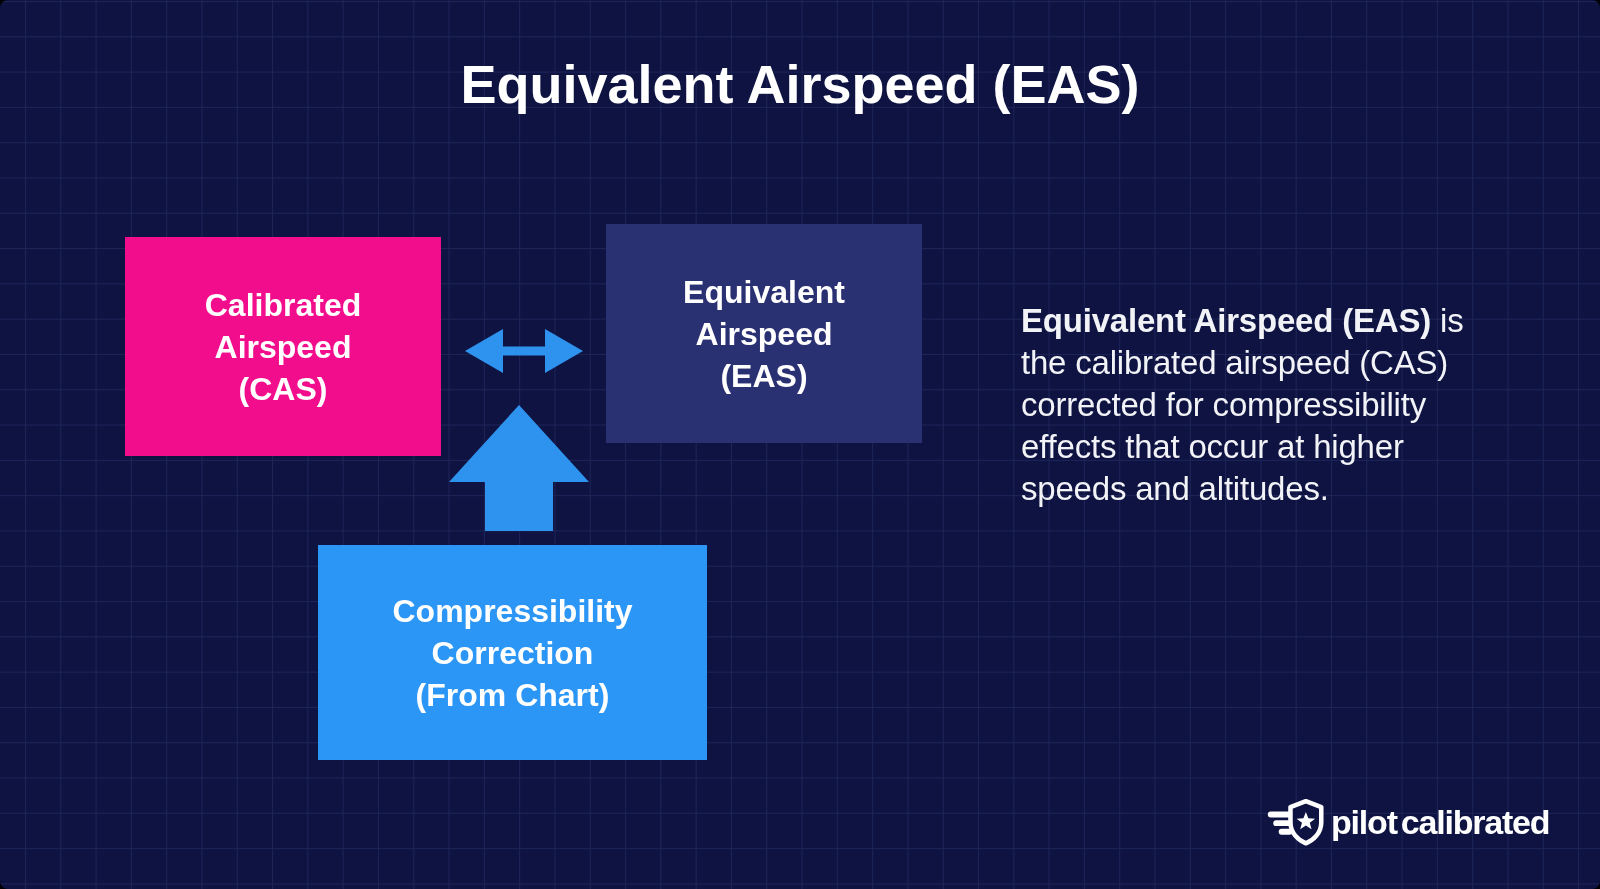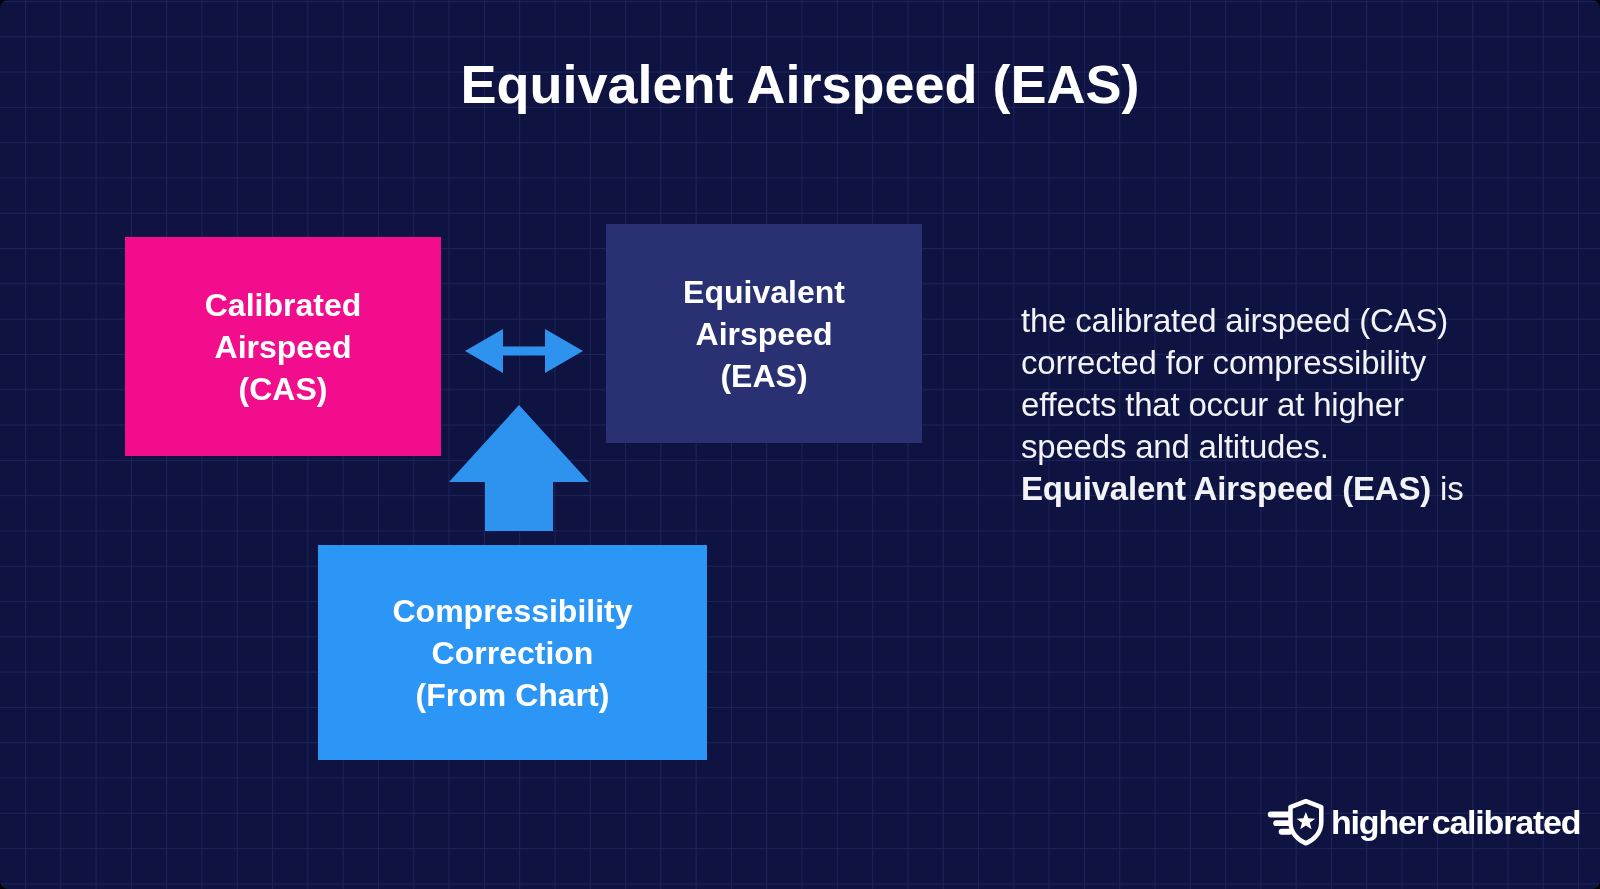--- a/index.html
+++ b/index.html
@@ -110,33 +110,33 @@
     <polygon fill="#2E93EE" points="70,0 140,77 104,77 104,126 36,126 36,77 0,77"></polygon>
   </svg>
 
   <div class="box box-comp">
     <span>Compressibility
 Correction
 (From Chart)</span>
   </div>
 
   <div class="desc">
+    <p><span class="lead-bold">Equivalent Airspeed (EAS)</span><span> is</span></p>
     <p>the calibrated airspeed (CAS)
 corrected for compressibility
 effects that occur at higher
 speeds and altitudes.</p>
-    <p><span class="lead-bold">Equivalent Airspeed (EAS)</span><span> is</span></p>
   </div>
 
   <div class="logo">
     <svg width="58" height="48" viewBox="0 0 64 53">
       <g fill="#FFFFFF">
         <rect x="2" y="15" width="27" height="6.5" rx="3.2"></rect>
         <rect x="8" y="24.5" width="21" height="6.5" rx="3.2"></rect>
         <rect x="14" y="34" width="15" height="6.5" rx="3.2"></rect>
       </g>
       <path d="M44 3.5 L61 10 V27 C61 38.5 52.5 46.5 44 50 C35.5 46.5 27 38.5 27 27 V10 Z" fill="#0E1342" stroke="#FFFFFF" stroke-width="5" stroke-linejoin="round"></path>
       <polygon fill="#FFFFFF" points="44,15.5 46.7,22.4 54.2,22.8 48.3,27.4 50.3,34.5 44,30.4 37.7,34.5 39.7,27.4 33.8,22.8 41.3,22.4"></polygon>
     </svg>
-    <span class="logo-text"><span>higher</span><span class="part2">calibrated</span></span>
+    <span class="logo-text"><span>pilot</span><span class="part2">calibrated</span></span>
   </div>
 
 </div>
 
 </body></html>

